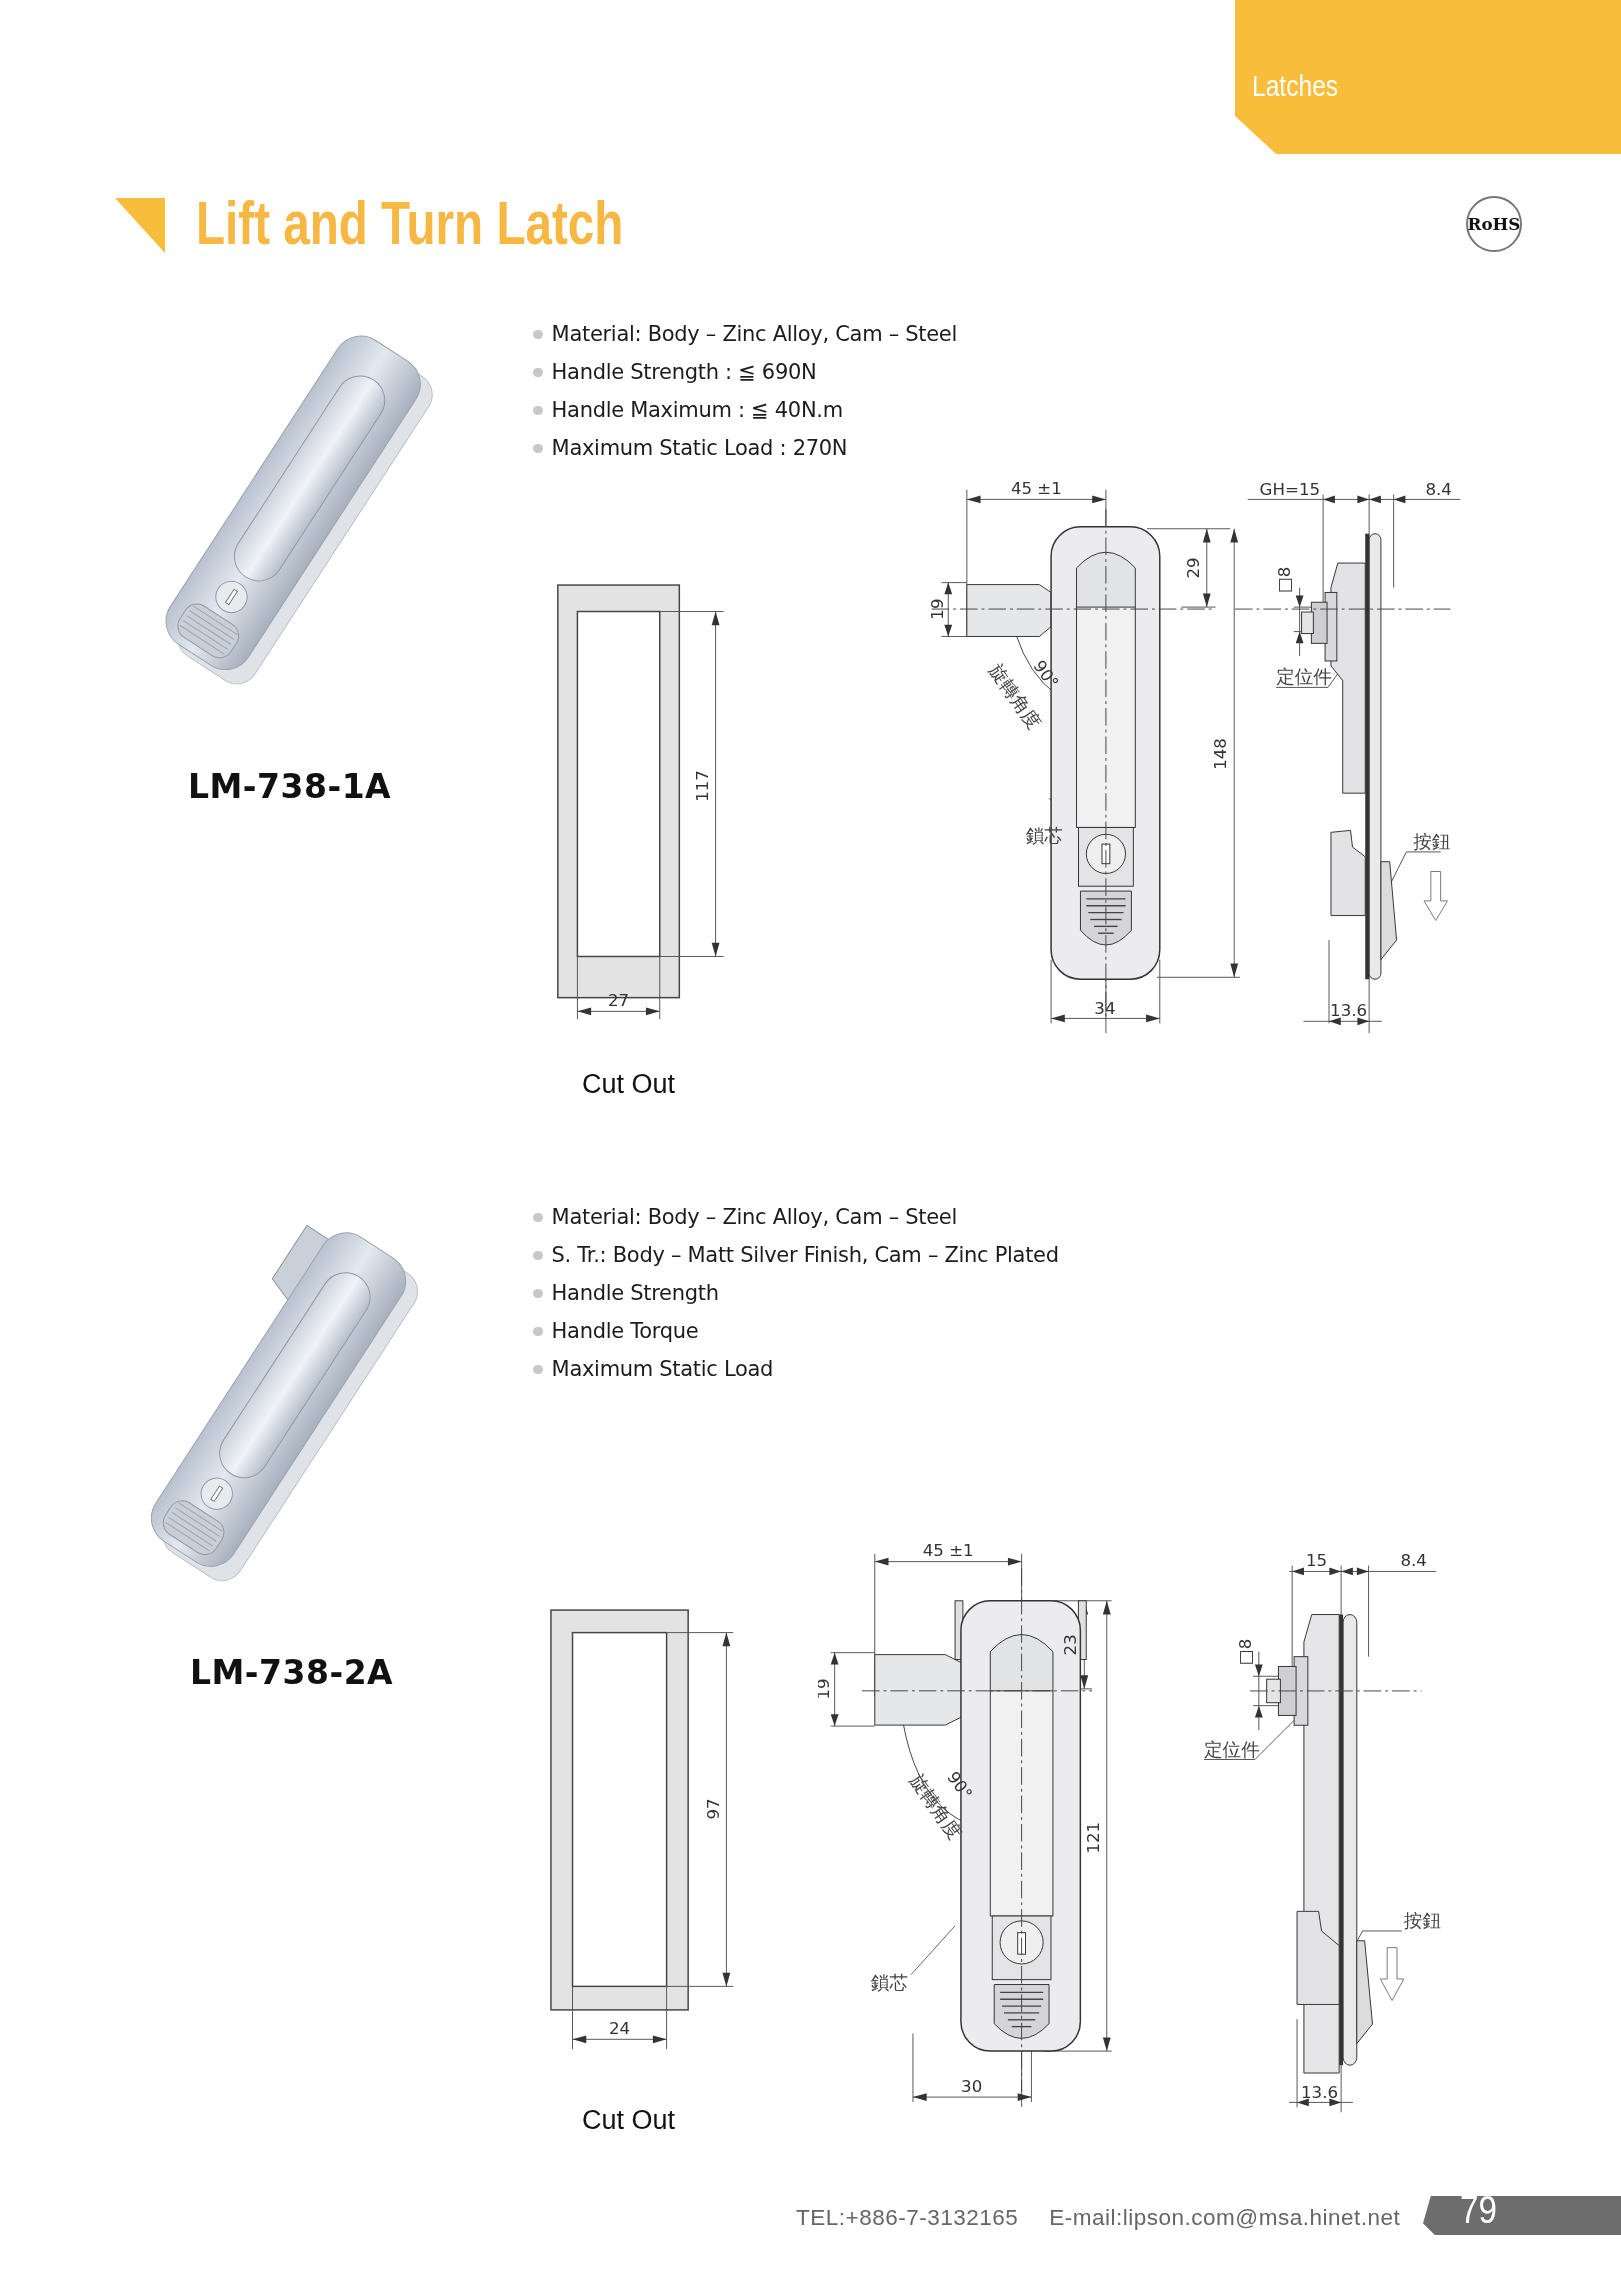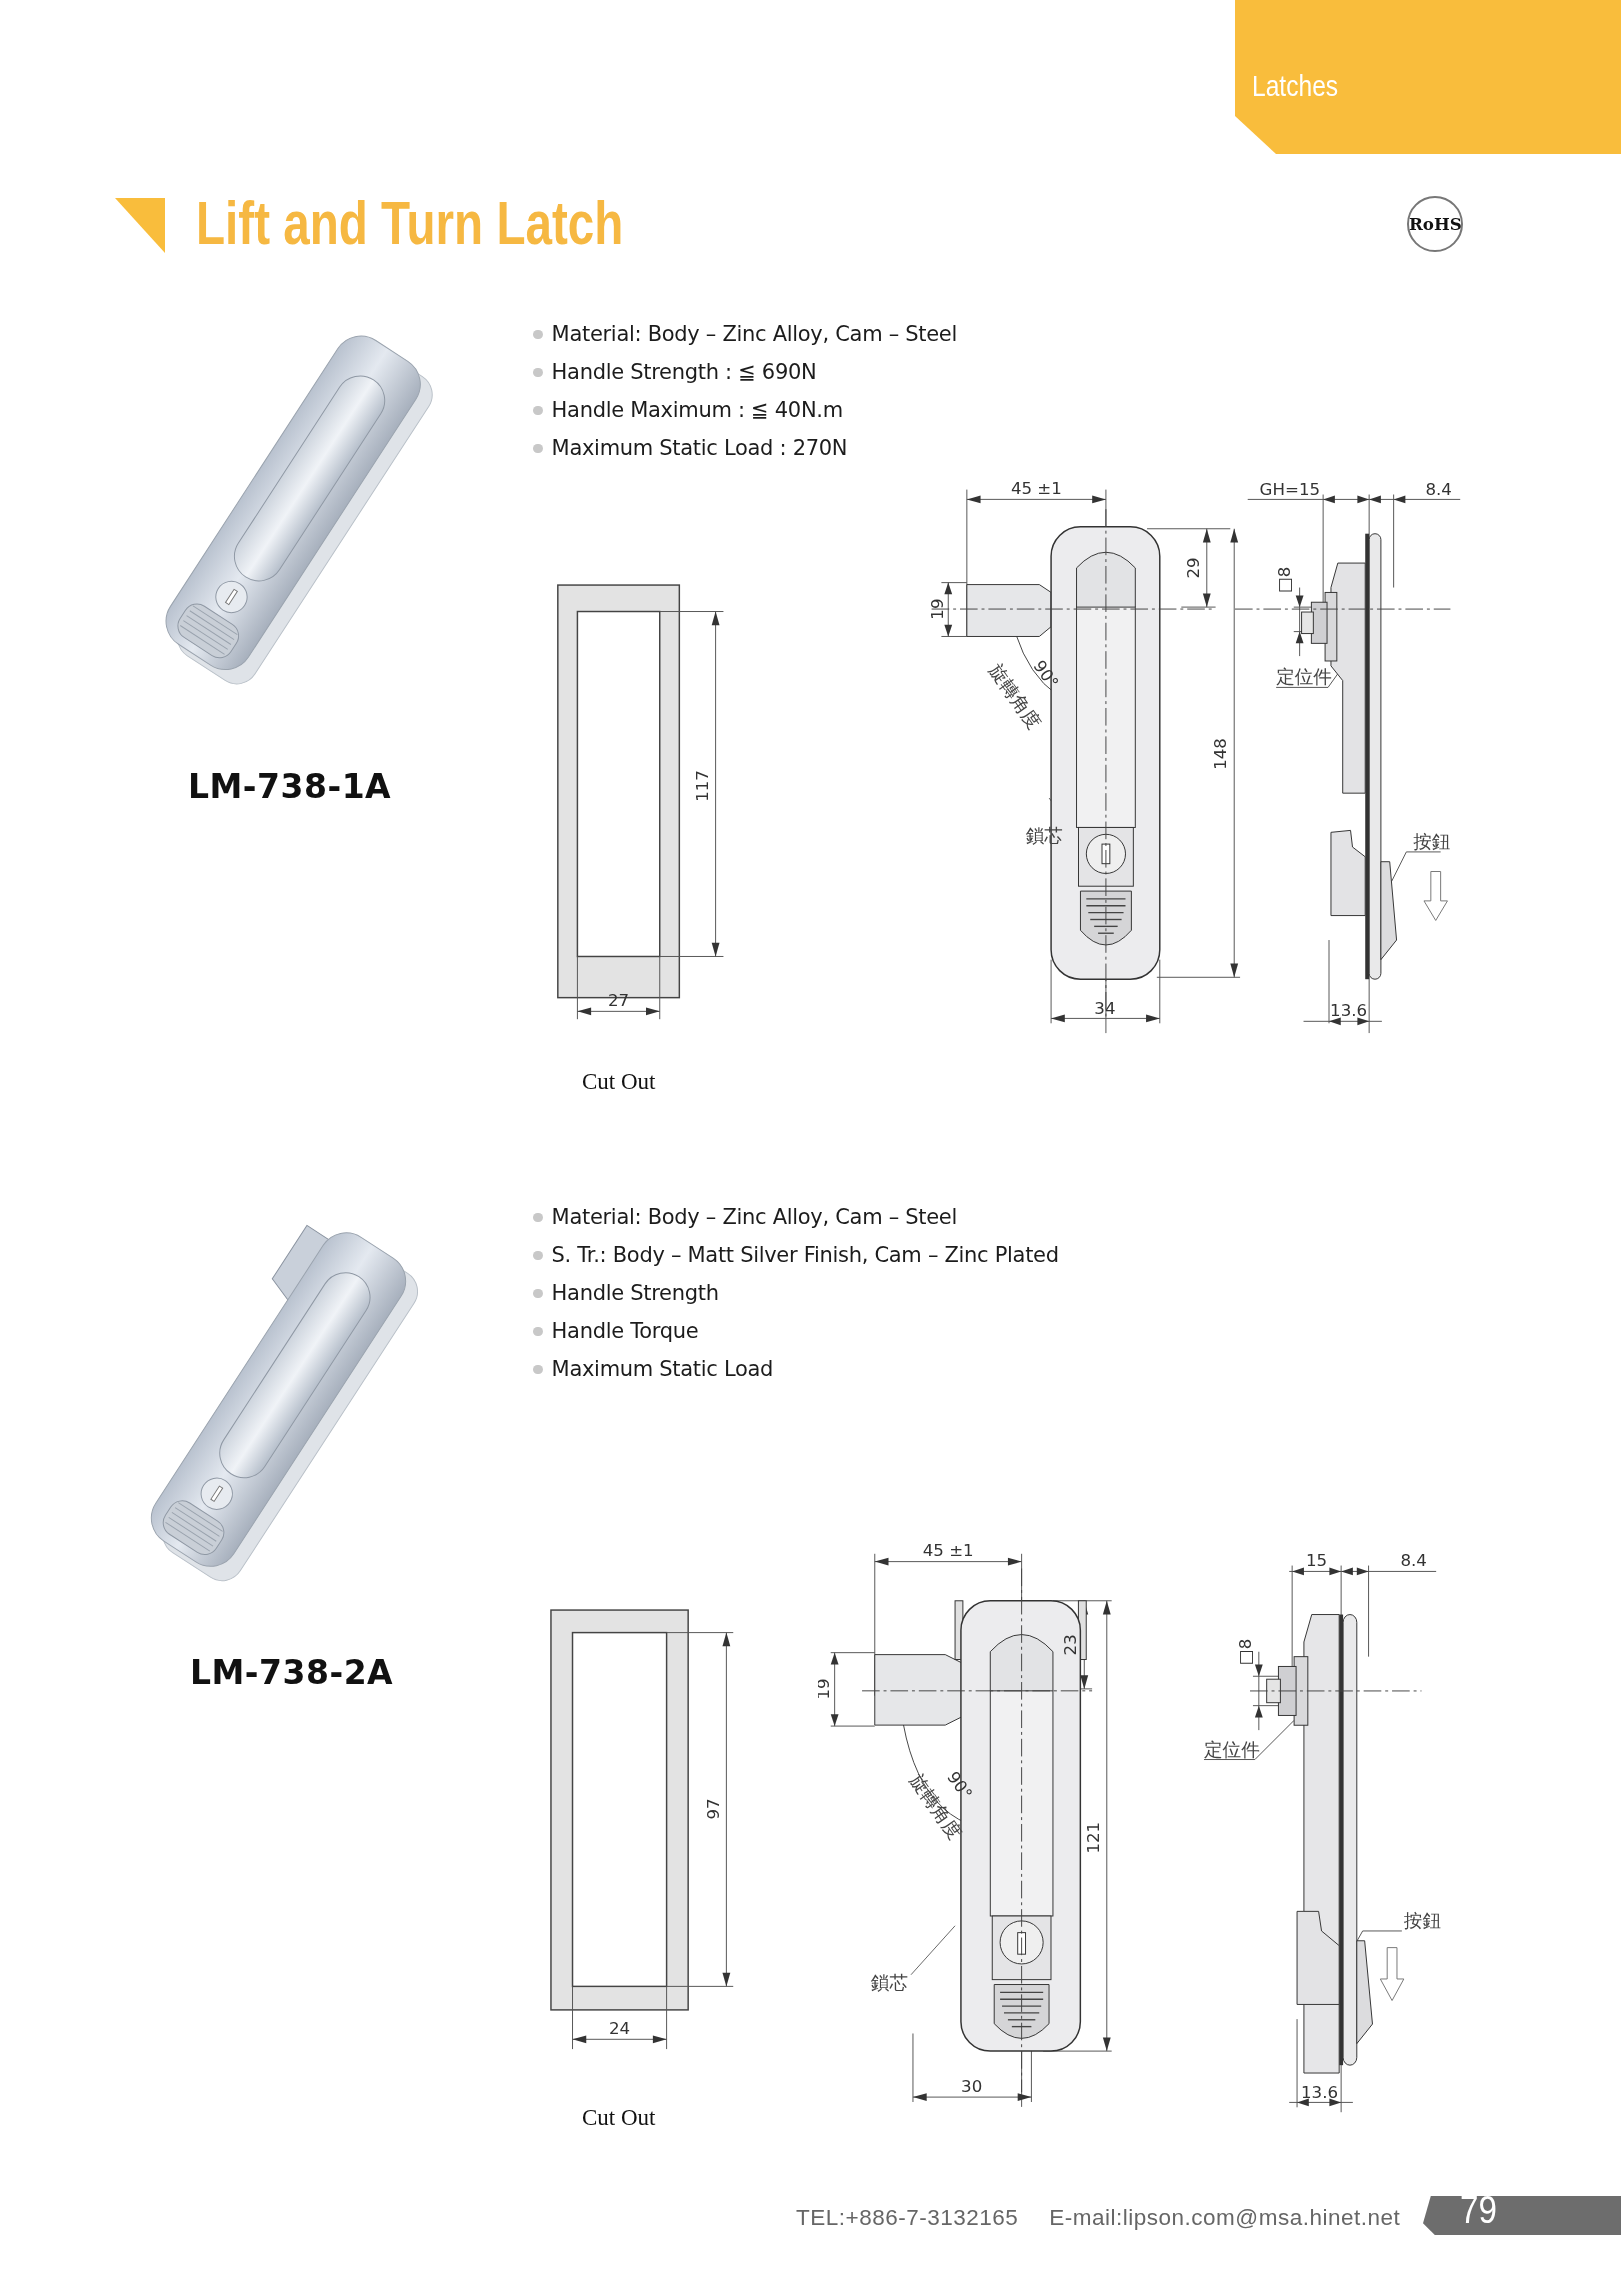--- a/index.html
+++ b/index.html
@@ -1,26 +1,26 @@
 <!DOCTYPE html>
 <html><head>
 <meta charset="utf-8">
 <style>
   html,body{margin:0;padding:0;background:#fff;}
   body{width:1621px;height:2293px;position:relative;overflow:hidden;font-family:"DejaVu Sans","Liberation Sans",sans-serif;color:#1a1a1a;}
   .tab{position:absolute;left:1235px;top:0;width:386px;height:154px;background:#F9BD3C;clip-path:polygon(0 0,100% 0,100% 100%,41px 100%,0 116px);}
   .tab-label{position:absolute;left:1252px;top:69px;font-family:"Liberation Sans",sans-serif;font-size:30px;color:#fff;letter-spacing:0px;transform:scaleX(0.82);transform-origin:left top;}
   .title-tri{position:absolute;left:115px;top:198px;width:50px;height:55px;background:#F9BD3C;clip-path:polygon(0 0,100% 0,100% 100%);}
   .title{position:absolute;left:196px;top:188px;font-family:"Liberation Sans",sans-serif;font-weight:bold;font-size:61px;color:#F6B842;transform:scaleX(0.78);transform-origin:left top;white-space:nowrap;}
-  .rohs{position:absolute;left:1407px;top:196px;width:52px;height:52px;border:2px solid #777;border-radius:50%;display:flex;align-items:center;justify-content:flex-start;font-family:"DejaVu Serif",serif;font-weight:bold;font-size:16.7px;color:#111;}
+  .rohs{position:absolute;left:1466px;top:196px;width:52px;height:52px;border:2px solid #777;border-radius:50%;display:flex;align-items:center;justify-content:center;font-family:"DejaVu Serif",serif;font-weight:bold;font-size:16.7px;color:#111;}
   .specs{position:absolute;left:532px;margin:0;padding:0;list-style:none;}
   .specs li{position:relative;padding-left:19.6px;font-family:"DejaVu Sans",sans-serif;font-size:21px;line-height:38px;color:#1c1c1c;white-space:nowrap;letter-spacing:-0.3px;}
   .specs li:before{content:"";position:absolute;left:1px;top:14.7px;width:9.8px;height:9.8px;border-radius:50%;background:#c8c8c8;}
   .model{position:absolute;font-family:"DejaVu Sans",sans-serif;font-weight:bold;font-size:33px;color:#111;letter-spacing:0.5px;}
-  .cut-label{position:absolute;font-family:Liberation Serif, serif;font-size:23px;color:#111;}
+  .cut-label{position:absolute;font-family:Liberation Sans, sans-serif;font-size:27px;color:#111;}
   .photo,.drawing,.cutout{position:absolute;}
   .dim{font-family:"DejaVu Sans",sans-serif;font-size:17px;fill:#333;}
   .cjk{font-family:"DejaVu Serif",serif;font-size:19px;fill:#444;}
   .footer-text{position:absolute;left:796px;top:2205px;font-family:"Liberation Sans",sans-serif;font-size:22.5px;color:#666;white-space:nowrap;letter-spacing:0.5px;text-align:center;}
   .footer-text span{margin-right:31px;}
   .page-tab{position:absolute;left:1423px;top:2196px;width:198px;height:39px;background:#6d6d6d;clip-path:polygon(7.8px 0,100% 0,100% 100%,11.8px 100%,0 70%);}
   .page-num{position:absolute;left:1460px;top:2188px;font-family:"Liberation Sans",sans-serif;font-size:39px;color:#fff;transform:scaleX(0.85);transform-origin:left top;}
 </style>
 </head>
 <body>

